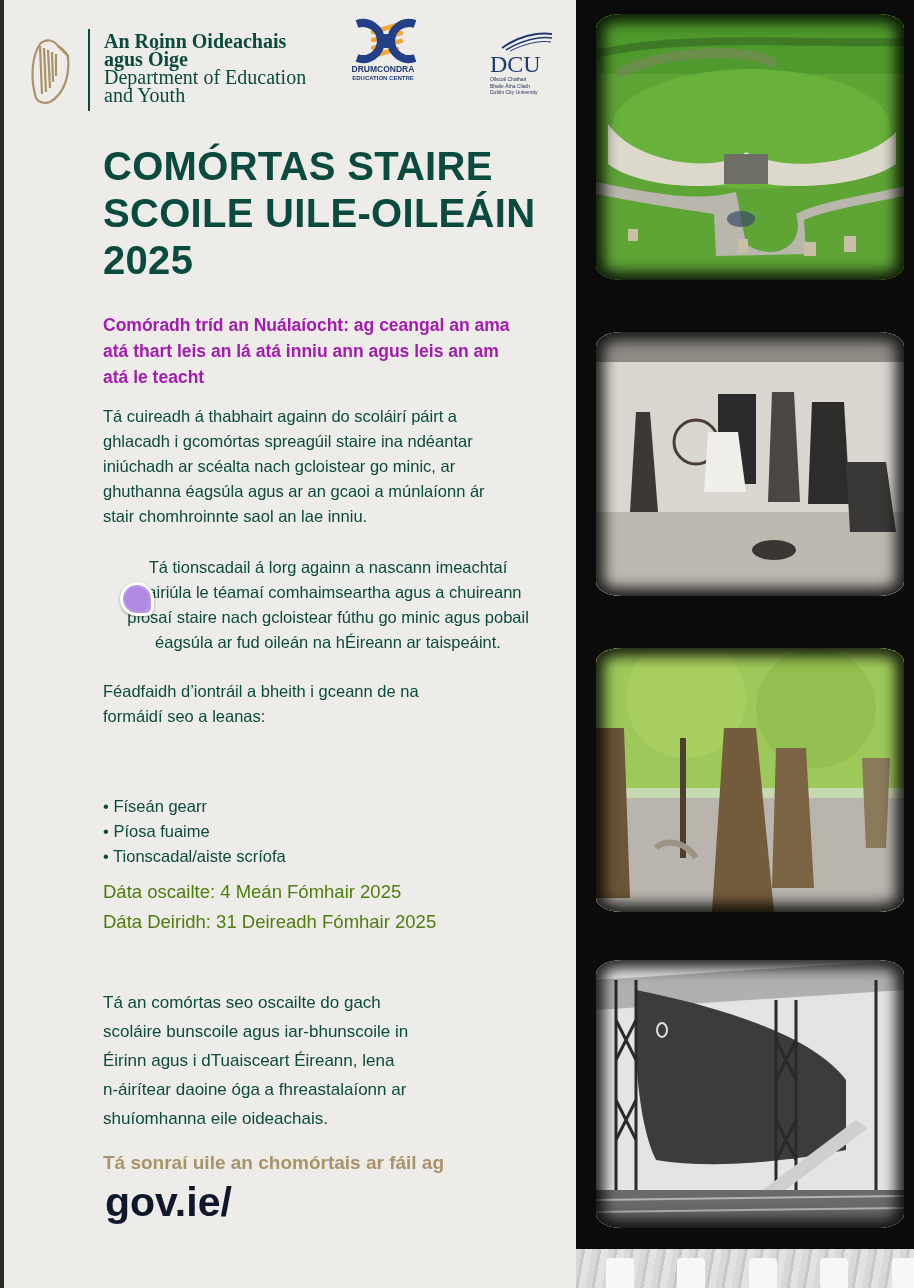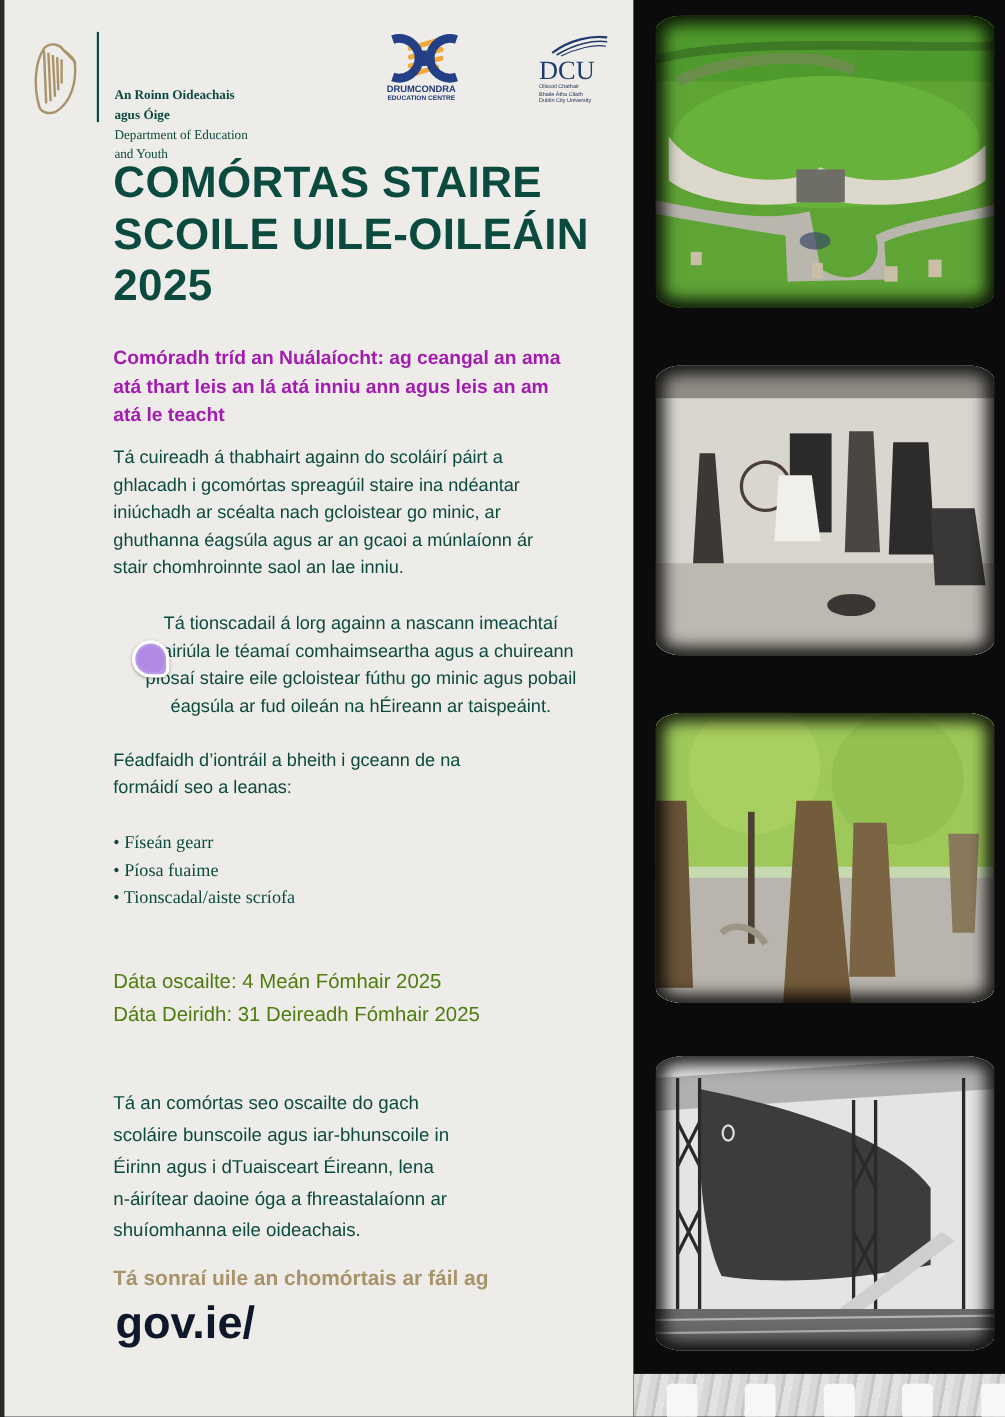--- a/index.html
+++ b/index.html
@@ -9,44 +9,44 @@
     .page-edge { position: absolute; left: 0; top: 0; width: 4px; height: 1288px; background: #2a2a2a; }
     .left-panel {
       position: absolute; left: 4px; top: 0; width: 572px; height: 1288px;
       background: #eeece8;
     }
 
     
     .header { position: absolute; left: 0; top: 0; width: 572px; height: 120px; }
     .harp { position: absolute; left: 24px; top: 36px; width: 44px; height: 70px; }
     .dept-divider { position: absolute; left: 84px; top: 29px; width: 1.5px; height: 82px; background: #0b4a3e; }
-    .dept-text { position: absolute; left: 100px; top: 32px; color: #0b4a3e; font-family: "Liberation Serif", serif; font-size: 12px; line-height: 18px; margin-top: 45px; }
+    .dept-text { position: absolute; left: 100px; top: 32px; color: #0b4a3e; font-family: "Liberation Serif", serif; font-size: 20px; line-height: 18px; }
     .dept-text .ga { font-weight: bold; }
-    .dcec-logo { position: absolute; left: 338px; top: 30px; width: 82px; height: 70px; }
+    .dcec-logo { position: absolute; left: 338px; top: 18px; width: 82px; height: 70px; }
     .dcec-mark { position: absolute; left: 9px; top: 0; width: 70px; height: 46px; }
     .dcec-name { position: absolute; left: 0; top: 47px; width: 82px; text-align: center; color: #1f3a7a; font-weight: bold; font-size: 8.5px; line-height: 9px; }
     .dcec-name .sub { font-size: 6px; }
     .dcu-logo { position: absolute; left: 484px; top: 32px; width: 70px; height: 72px; }
     .dcu-mark { position: absolute; left: 0; top: 0; width: 66px; height: 42px; }
     .dcu-sub { position: absolute; left: 2px; top: 44px; color: #1f2f55; font-size: 5px; line-height: 6.5px; }
 
     
     .title {
       position: absolute; left: 99px; top: 143px; width: 470px;
       color: #0b4a3e; font-weight: bold; font-size: 40px; line-height: 47px; letter-spacing: 0.3px;
     }
     .subtitle {
       position: absolute; left: 99px; top: 312px; width: 430px;
       color: #a21caf; font-weight: bold; font-size: 17.5px; line-height: 26px;
     }
     .body-text { position: absolute; left: 99px; width: 450px; color: #0b4a3e; font-size: 16.5px; line-height: 25px; }
     .p1 { top: 404px; }
     .p2 { top: 555px; text-align: center; }
     .p3 { top: 679px; }
-    .bullets { position: absolute; left: 99px; top: 753px; color: #0b4a3e; font-size: 16.5px; line-height: 25px; list-style: none; font-family: Liberation Serif, serif; }
+    .bullets { position: absolute; left: 99px; top: 794px; color: #0b4a3e; font-size: 16.5px; line-height: 25px; list-style: none; }
     .bullets li::before { content: "• "; }
     .dates { position: absolute; left: 99px; top: 877px; color: #4d7c0f; font-weight: normal; font-size: 18.5px; line-height: 30px; }
     .open-note { position: absolute; left: 99px; top: 969px; width: 460px; color: #0b4a3e; font-size: 17px; line-height: 29px; margin-top: 19px; }
     .details-line { position: absolute; left: 99px; top: 1150px; color: #a8936a; font-weight: bold; font-size: 19px; line-height: 26px; }
     .url { position: absolute; left: 101px; top: 1180px; color: #0f172a; font-weight: bold; font-size: 41px; line-height: 44px; }
 
     .cursor-blob {
       position: absolute; left: 116px; top: 582px; width: 34px; height: 34px;
       background: #b99ae8; border: 3px solid #ffffff; border-radius: 50% 50% 8px 50%;
       box-shadow: 0 1px 3px rgba(0,0,0,0.35);
@@ -147,21 +147,21 @@
     <div>Tá cuireadh á thabhairt againn do scoláirí páirt a</div>
     <div>ghlacadh i gcomórtas spreagúil staire ina ndéantar</div>
     <div>iniúchadh ar scéalta nach gcloistear go minic, ar</div>
     <div>ghuthanna éagsúla agus ar an gcaoi a múnlaíonn ár</div>
     <div>stair chomhroinnte saol an lae inniu.</div>
   </div>
 
   <div class="body-text p2">
     <div>Tá tionscadail á lorg againn a nascann imeachtaí</div>
     <div>stairiúla le téamaí comhaimseartha agus a chuireann</div>
-    <div>píosaí staire eile gcloistear fúthu go minic agus pobail</div>
+    <div>píosaí staire nach gcloistear fúthu go minic agus pobail</div>
     <div>éagsúla ar fud oileán na hÉireann ar taispeáint.</div>
   </div>
 
   <div class="body-text p3">
     <div>Féadfaidh d’iontráil a bheith i gceann de na</div>
     <div>formáidí seo a leanas:</div>
   </div>
 
   <ul class="bullets">
     <li>Físeán gearr</li>

